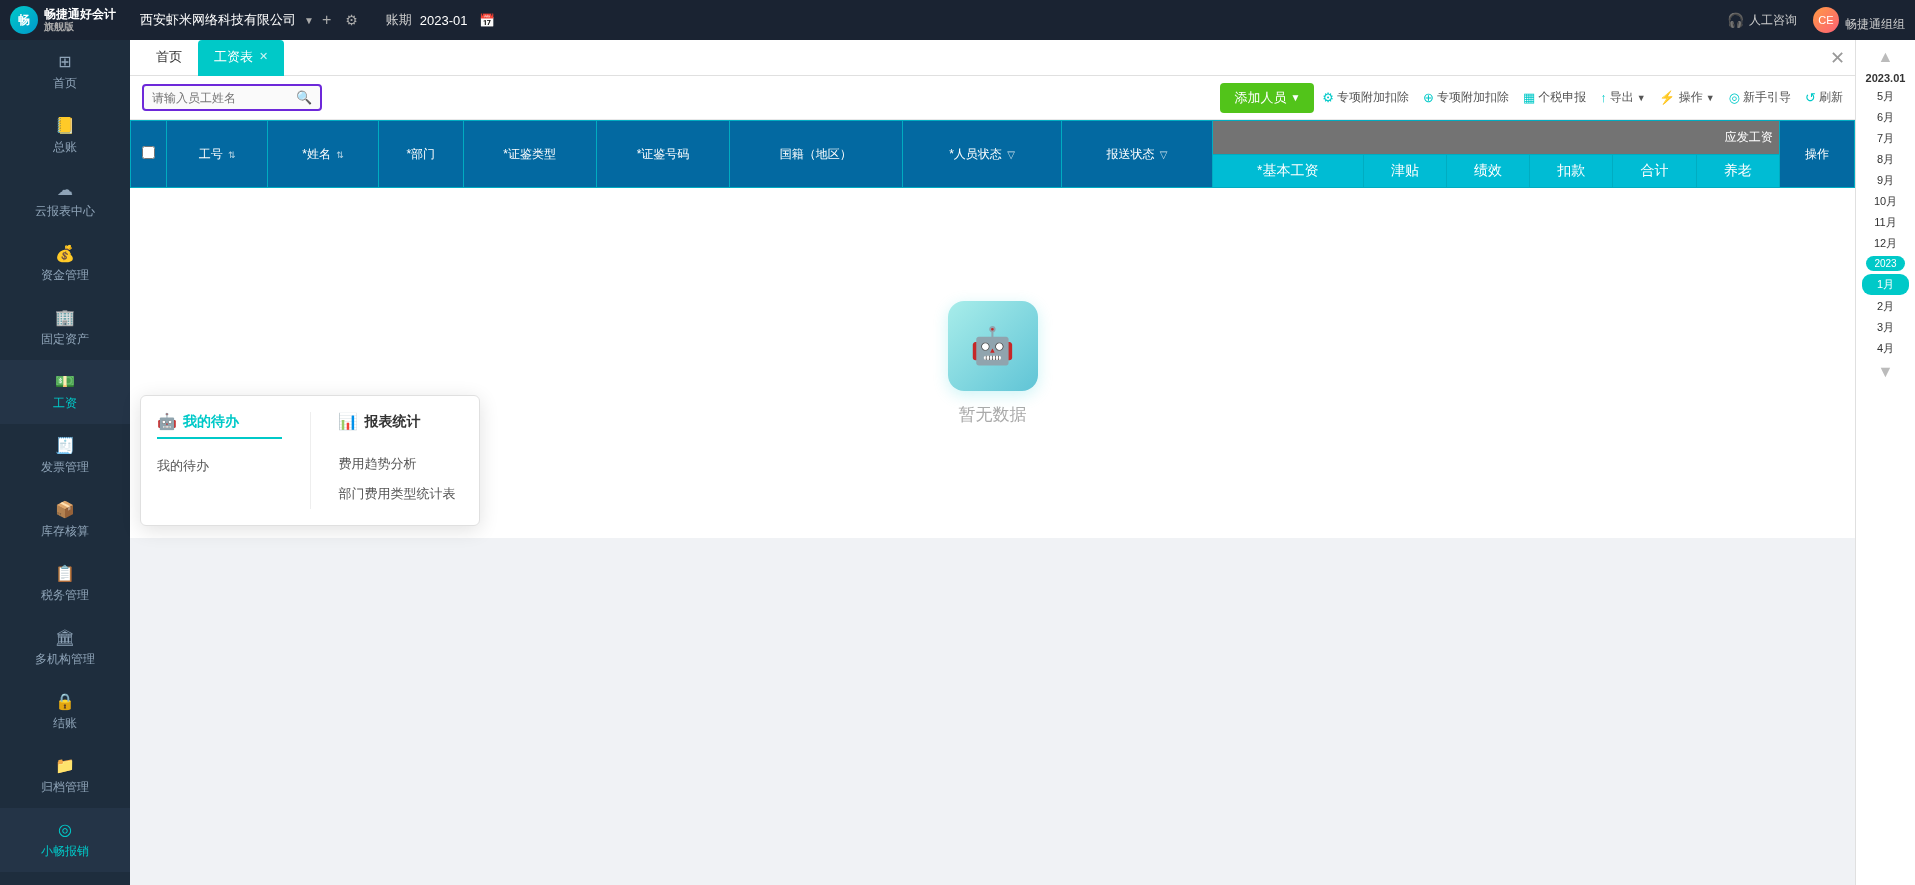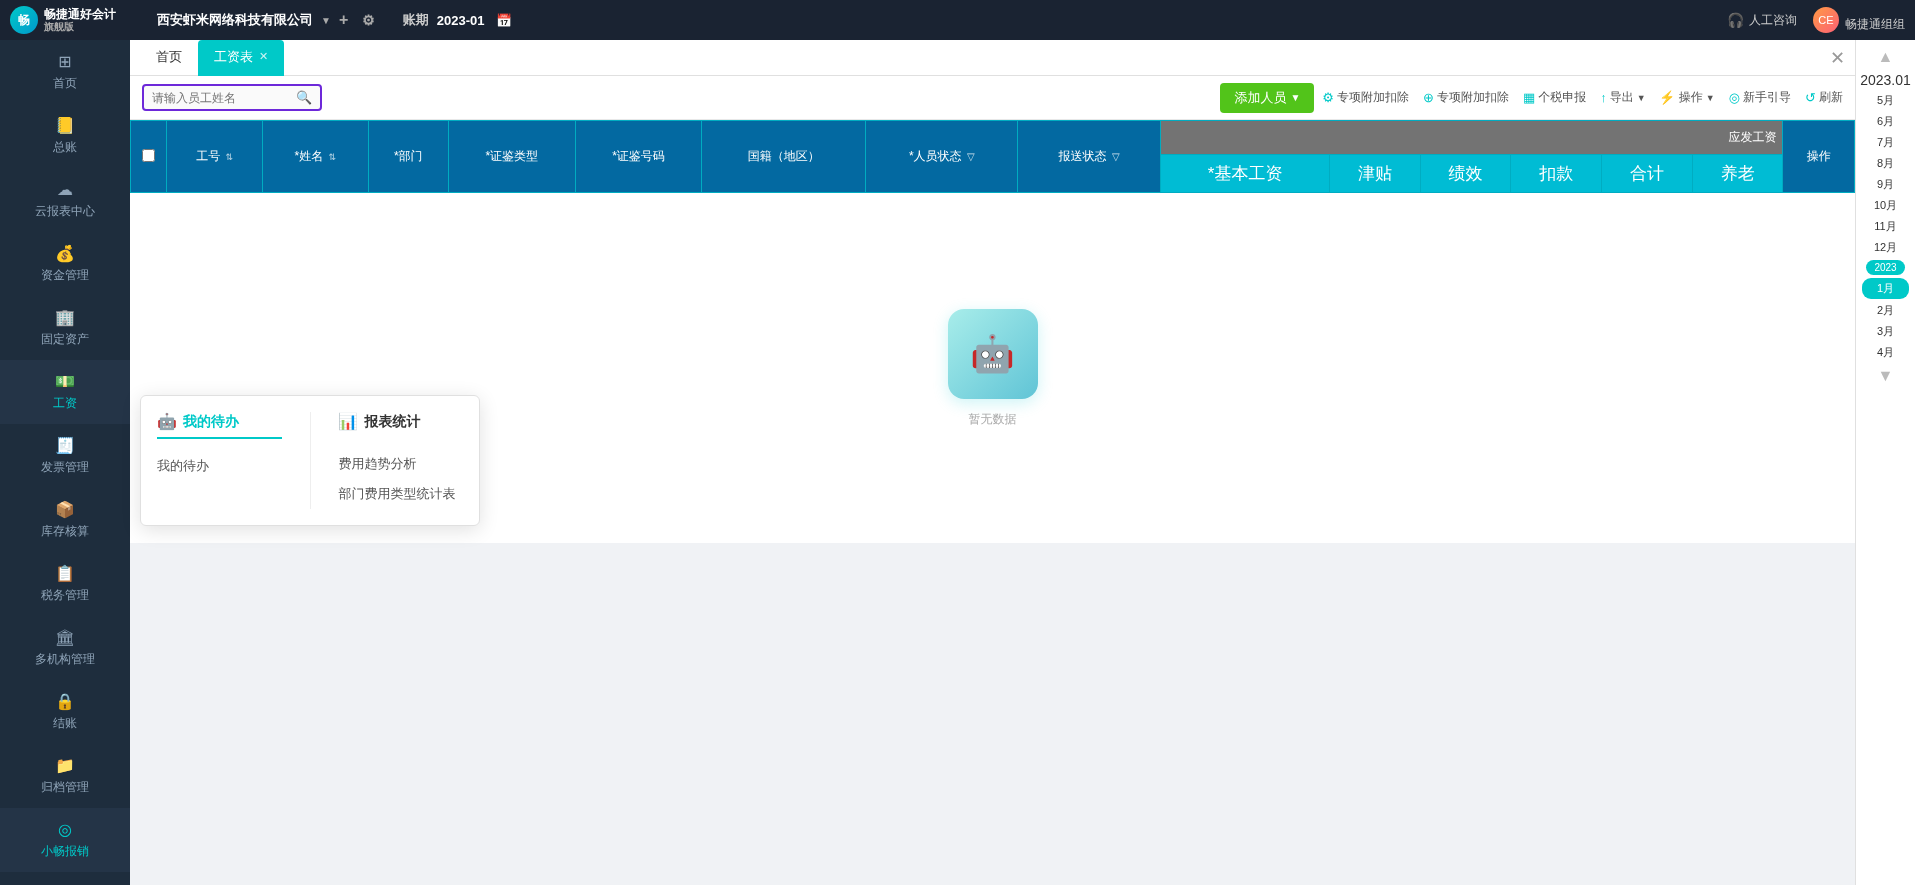--- a/index.html
+++ b/index.html
@@ -31,22 +31,21 @@
       color: white; font-size: 10px; font-weight: bold;
     }
     .logo-text { line-height: 1.2; }
     .logo-text .main { font-size: 12px; color: #fff; }
     .logo-text .sub { font-size: 10px; color: #aaa; }
 
     .company-area {
       display: flex; align-items: center; gap: 8px;
       color: #ccc; font-size: 13px;
       flex: 1;
-      margin-left: 17px;
-      font-weight: bold;
+      margin-left: 0;
     }
     .company-name { color: #fff; font-size: 13px; }
     .company-arrow { color: #aaa; font-size: 10px; }
     .top-icons { display: flex; align-items: center; gap: 14px; color: #ccc; font-size: 12px; }
     .period-label { color: #ccc; margin-left: 20px; }
     .period-value { color: #fff; }
     .period-icon { color: #aaa; margin-left: 4px; }
 
     .top-right {
       display: flex; align-items: center; gap: 16px;
@@ -211,21 +210,21 @@
       background: #737373;
       text-align: right;
     }
     .salary-table thead tr:second-child th {
       background: #00bcd4;
       color: #fff;
     }
     .salary-table thead th {
       background: #00bcd4;
       color: #fff;
-      font-size: 17px;
+      font-size: 14px;
       padding: 7px 6px;
       border: 1px solid #00acc1;
       white-space: nowrap;
       font-weight: normal;
       text-align: center;
     }
     .th-checkbox { width: 36px; }
     .sort-arrows { font-size: 9px; margin-left: 2px; opacity: 0.7; }
     .filter-icon { font-size: 10px; margin-left: 2px; opacity: 0.8; }
 
@@ -241,21 +240,21 @@
     .empty-robot {
       width: 90px; height: 90px;
       background: linear-gradient(135deg, #a8edea, #60c4d6);
       border-radius: 16px;
       display: flex; align-items: center; justify-content: center;
       font-size: 36px;
       margin-bottom: 12px;
       box-shadow: 0 4px 16px rgba(0,200,210,0.2);
       position: relative;
     }
-    .empty-text { font-size: 12px; color: #aaa; }
+    .empty-text { font-size: 17px; color: #aaa; }
 
     
     .timeline-panel {
       width: 60px;
       background: #fff;
       border-left: 1px solid #e0e0e0;
       display: flex;
       flex-direction: column;
       align-items: center;
       padding: 4px 0;
@@ -551,21 +550,21 @@
               </div>
             </td>
           </tr>
         </tbody>
       </table>
     </div>
   </div>
 
   <div class="timeline-panel">
     <div class="timeline-nav">▲</div>
-    <div style="font-size:14px; color:#333; padding:2px 0; text-align:center;">2023.01</div>
+    <div style="font-size:11px; color:#333; padding:2px 0; text-align:center;font-weight:bold;">2023.01</div>
     <div class="timeline-label">5月</div>
     <div class="timeline-label">6月</div>
     <div class="timeline-label">7月</div>
     <div class="timeline-label">8月</div>
     <div class="timeline-label">9月</div>
     <div class="timeline-label">10月</div>
     <div class="timeline-label">11月</div>
     <div class="timeline-label">12月</div>
     <div style="background:#00c9c8; color:#fff; border-radius:8px; padding:2px 8px; font-size:10px; margin:2px 0; text-align:center;">2023</div>
     <div class="timeline-label active">1月</div>

